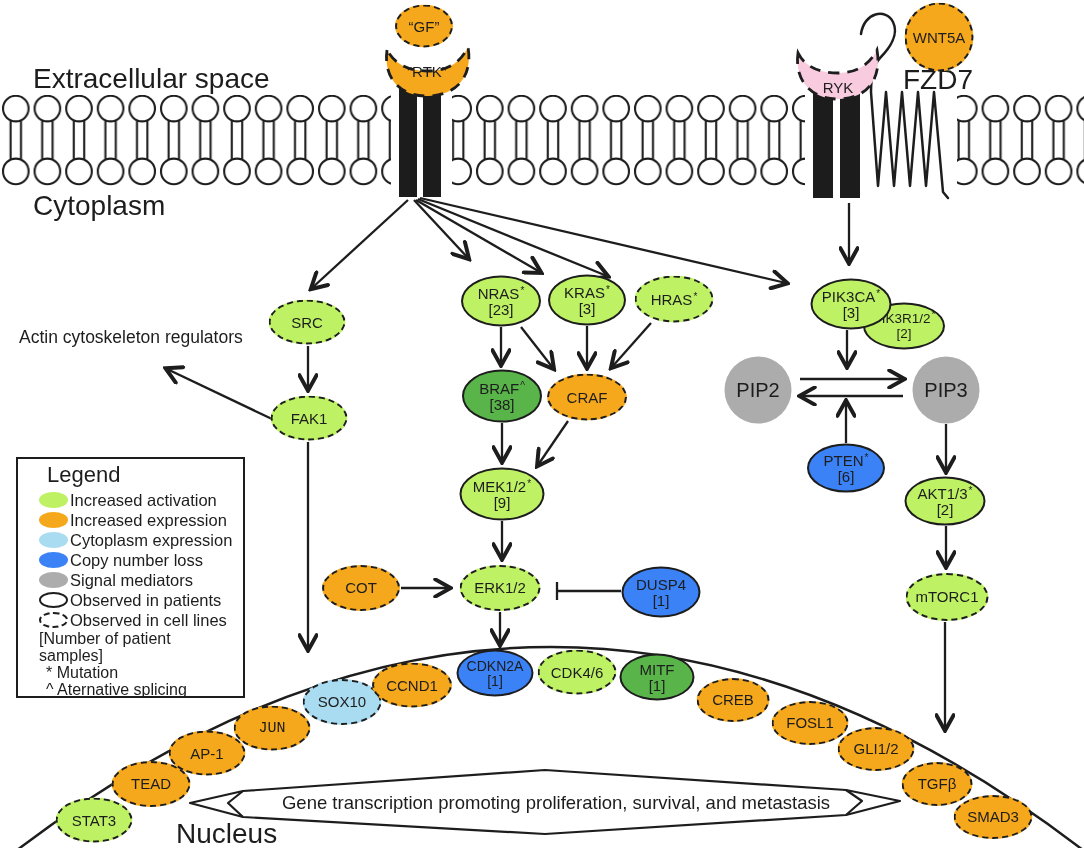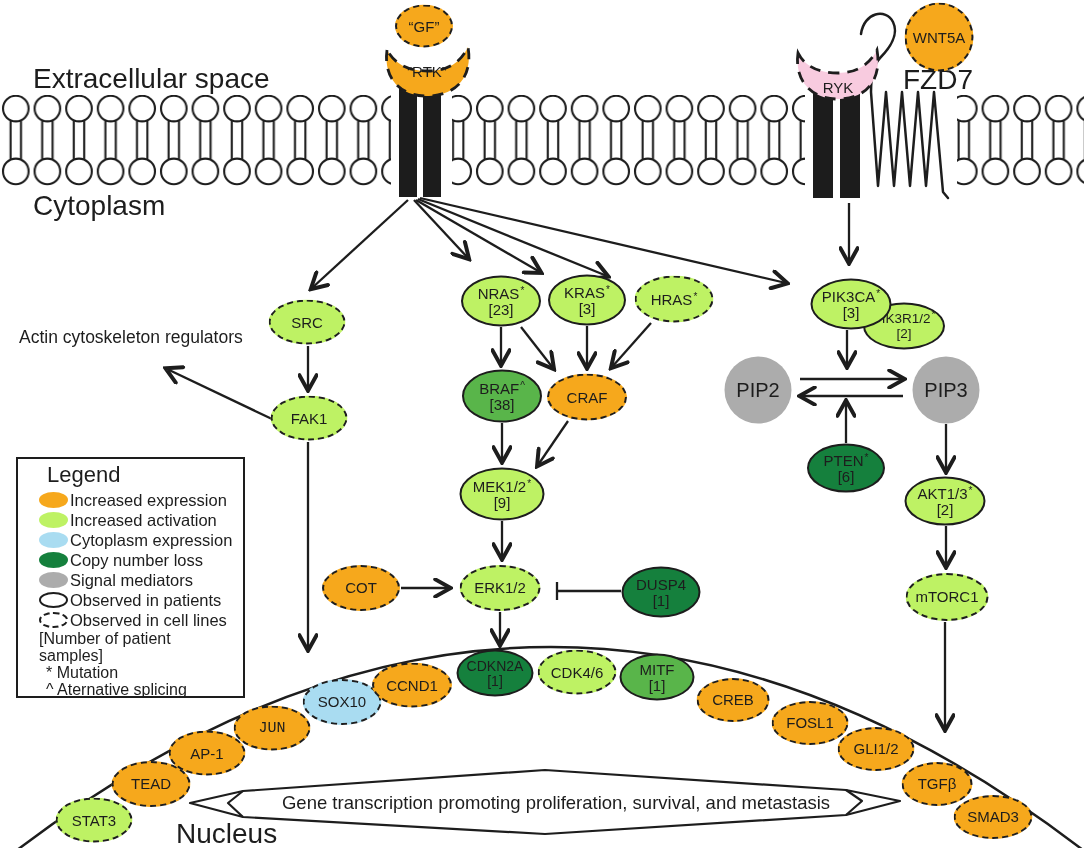--- a/index.html
+++ b/index.html
@@ -9,21 +9,21 @@
   
   .node{position:absolute;display:flex;flex-direction:column;align-items:center;justify-content:center;
         border:2.6px solid #1d1d1d;border-radius:50%;text-align:center;font-size:15px;line-height:1.04;
         color:#1d1d1d;transform:translate(-50%,-50%);box-sizing:border-box;white-space:nowrap;}
   .dash{border-style:dashed;}
   .noborder{border:none;}
   .c-pink{background:#bef264;align-items:center;}
   .c-orange{background:#F6A81C;}
   .c-blue{background:#A9DCF1;}
   .c-green{background:#59B54A;}
-  .c-red{background:#15803d;justify-content:center;}
+  .c-red{background:#3b82f6;justify-content:center;}
   .c-grey{background:#ACACAC;}
   .sup{font-size:10px;position:relative;top:-5px;margin-left:1px;}
   .fs20{font-size:20px;}
   .fs14{font-size:13.5px;}
   .fs14b{font-size:14px;}
   
   .lab{position:absolute;white-space:nowrap;}
   .lab-big{font-size:28px;}
   .lab-med{font-size:17.5px;}
   .banner-text{position:absolute;left:245px;top:792px;width:622px;text-align:center;font-size:18.5px;}
@@ -241,26 +241,26 @@
   <div class="node c-orange dash" style="left:937px;top:784px;width:71px;height:44px;">
     <span><span>TGFβ</span></span>
   </div>
   <div class="node c-orange dash" style="left:993px;top:817px;width:79px;height:44px;">
     <span><span>SMAD3</span></span>
   </div>
 
   <div class="legend">
     <div class="legend-title">Legend</div>
     <div class="legend-row">
+      <span class="swatch c-pink"></span>
+      <span class="legend-label">Increased activation</span>
+    </div>
+    <div class="legend-row">
       <span class="swatch c-orange"></span>
       <span class="legend-label">Increased expression</span>
-    </div>
-    <div class="legend-row">
-      <span class="swatch c-pink"></span>
-      <span class="legend-label">Increased activation</span>
     </div>
     <div class="legend-row">
       <span class="swatch c-blue"></span>
       <span class="legend-label">Cytoplasm expression</span>
     </div>
     <div class="legend-row">
       <span class="swatch c-red"></span>
       <span class="legend-label">Copy number loss</span>
     </div>
     <div class="legend-row">

